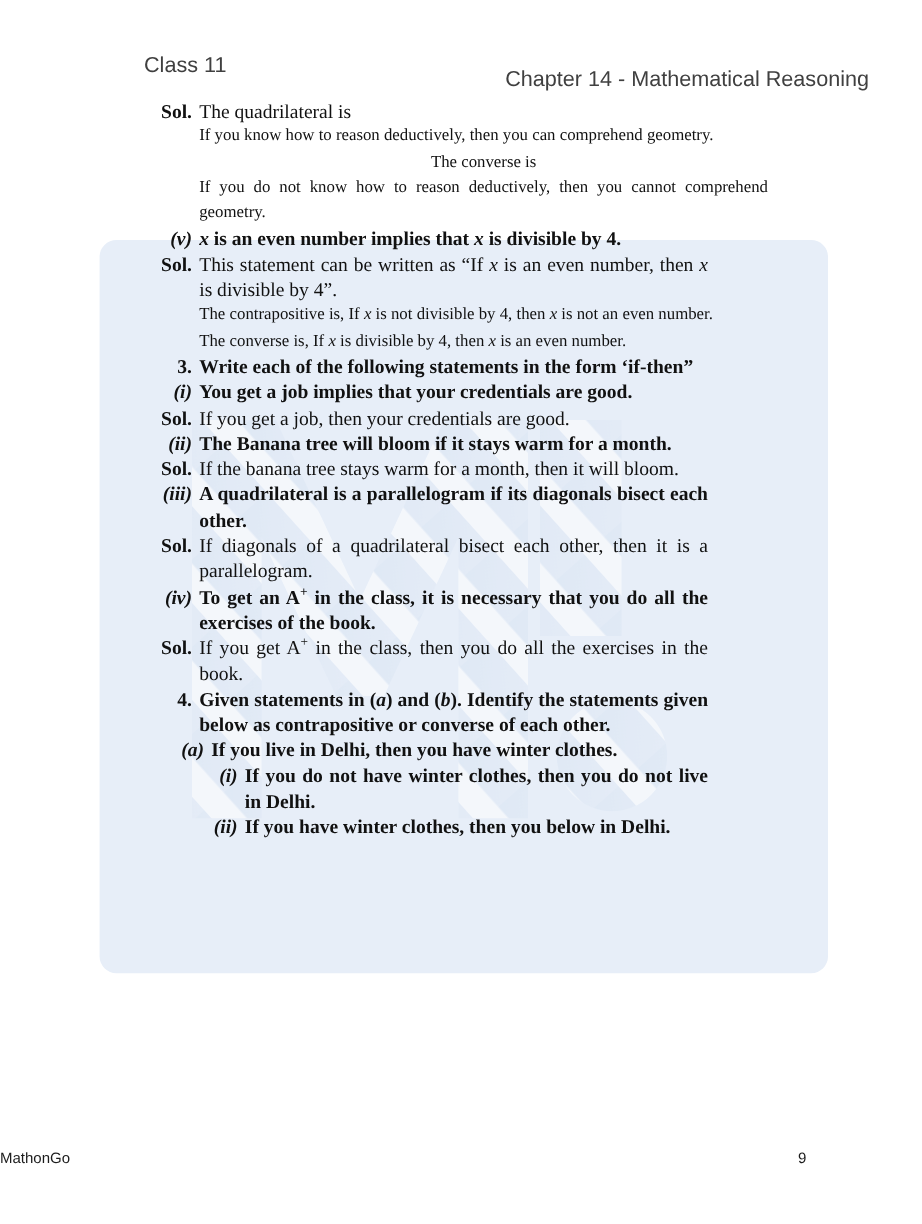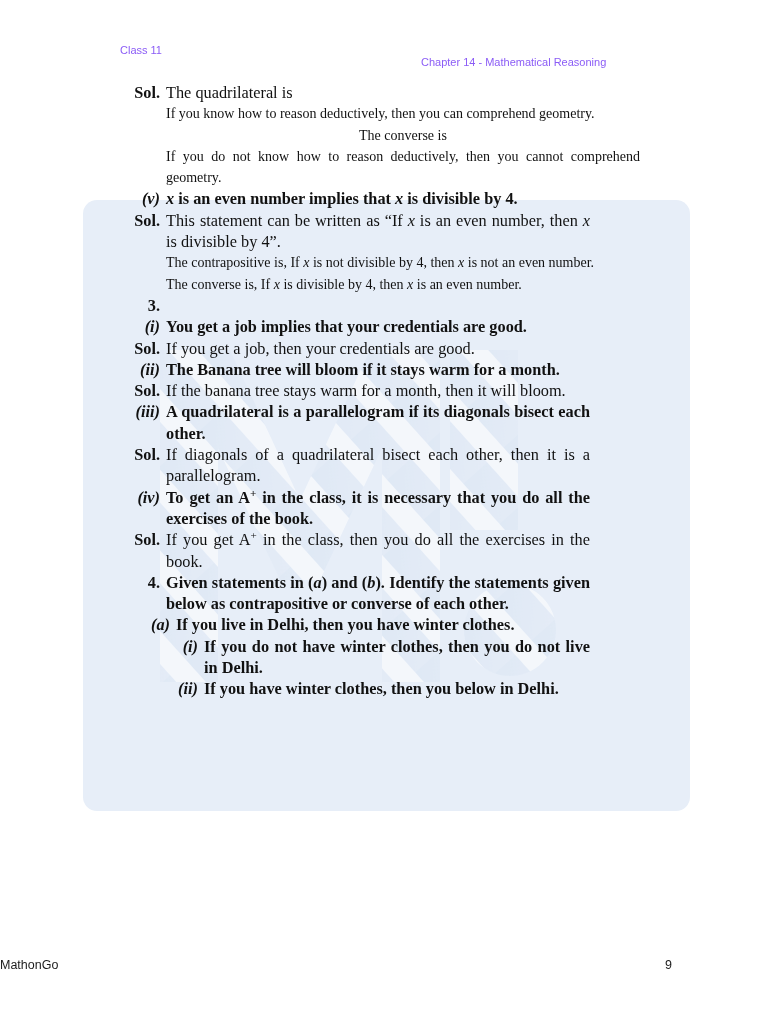--- a/index.html
+++ b/index.html
@@ -48,22 +48,22 @@
 
   
   .header {
     position: absolute;
     left: 0;
     top: 44px;
     width: 768px;
     height: 18px;
     z-index: 4;
     font-family: "Liberation Sans", "DejaVu Sans", sans-serif;
-    font-size: 11px;
-    color: #8b5cf6;
+    font-size: 18px;
+    color: #404040;
   }
   .header .h-left {
     position: absolute;
     left: 120px;
     top: 0;
     white-space: nowrap;
   }
   .header .h-right {
     position: absolute;
     left: 421px;
@@ -221,20 +221,21 @@
       <span class="label">Sol.</span>
       <span class="body-text">This statement can be written as “If <span class="ital">x</span> is an even number, then <span class="ital">x</span> is divisible by 4”.</span>
     </div>
 
     <div class="cont">The contrapositive is, If <span class="ital">x</span> is not divisible by 4, then <span class="ital">x</span> is not an even number.</div>
 
     <div class="cont">The converse is, If <span class="ital">x</span> is divisible by 4, then <span class="ital">x</span> is an even number.</div>
 
     <div class="row">
       <span class="label">3.</span>
+      <span class="body-text bold">Write each of the following statements in the form ‘if-then”</span>
     </div>
 
     <div class="row">
       <span class="label ital">(i)</span>
       <span class="body-text nj bold">You get a job implies that your credentials are good.</span>
     </div>
 
     <div class="row">
       <span class="label">Sol.</span>
       <span class="body-text nj">If you get a job, then your credentials are good.</span>

